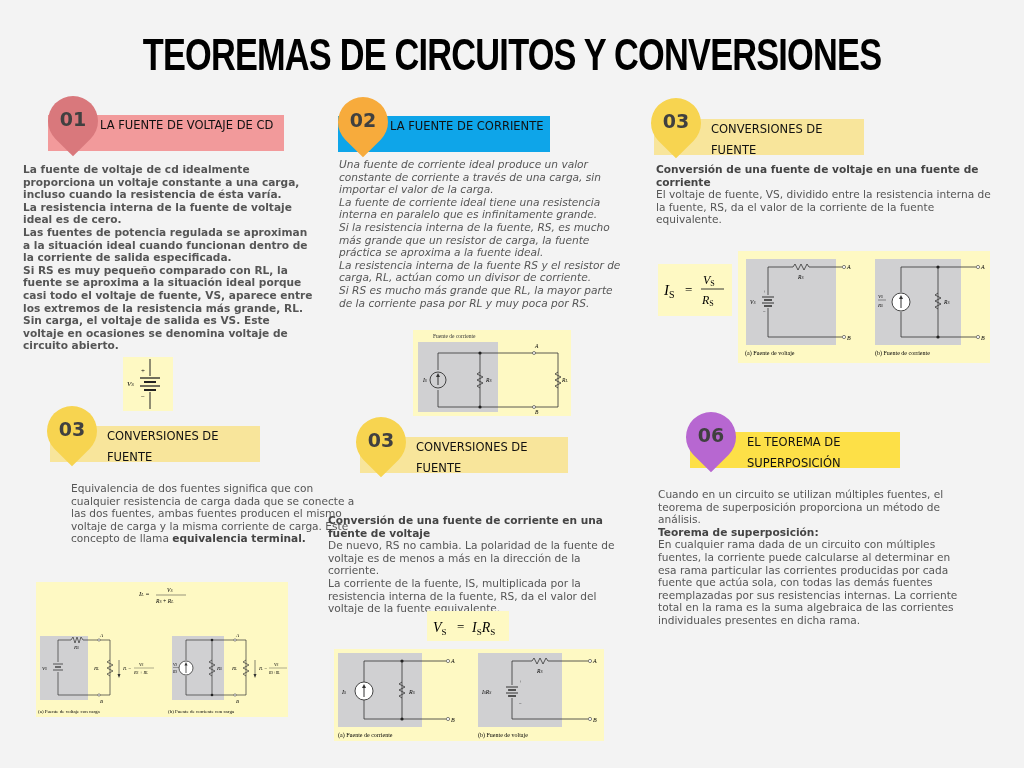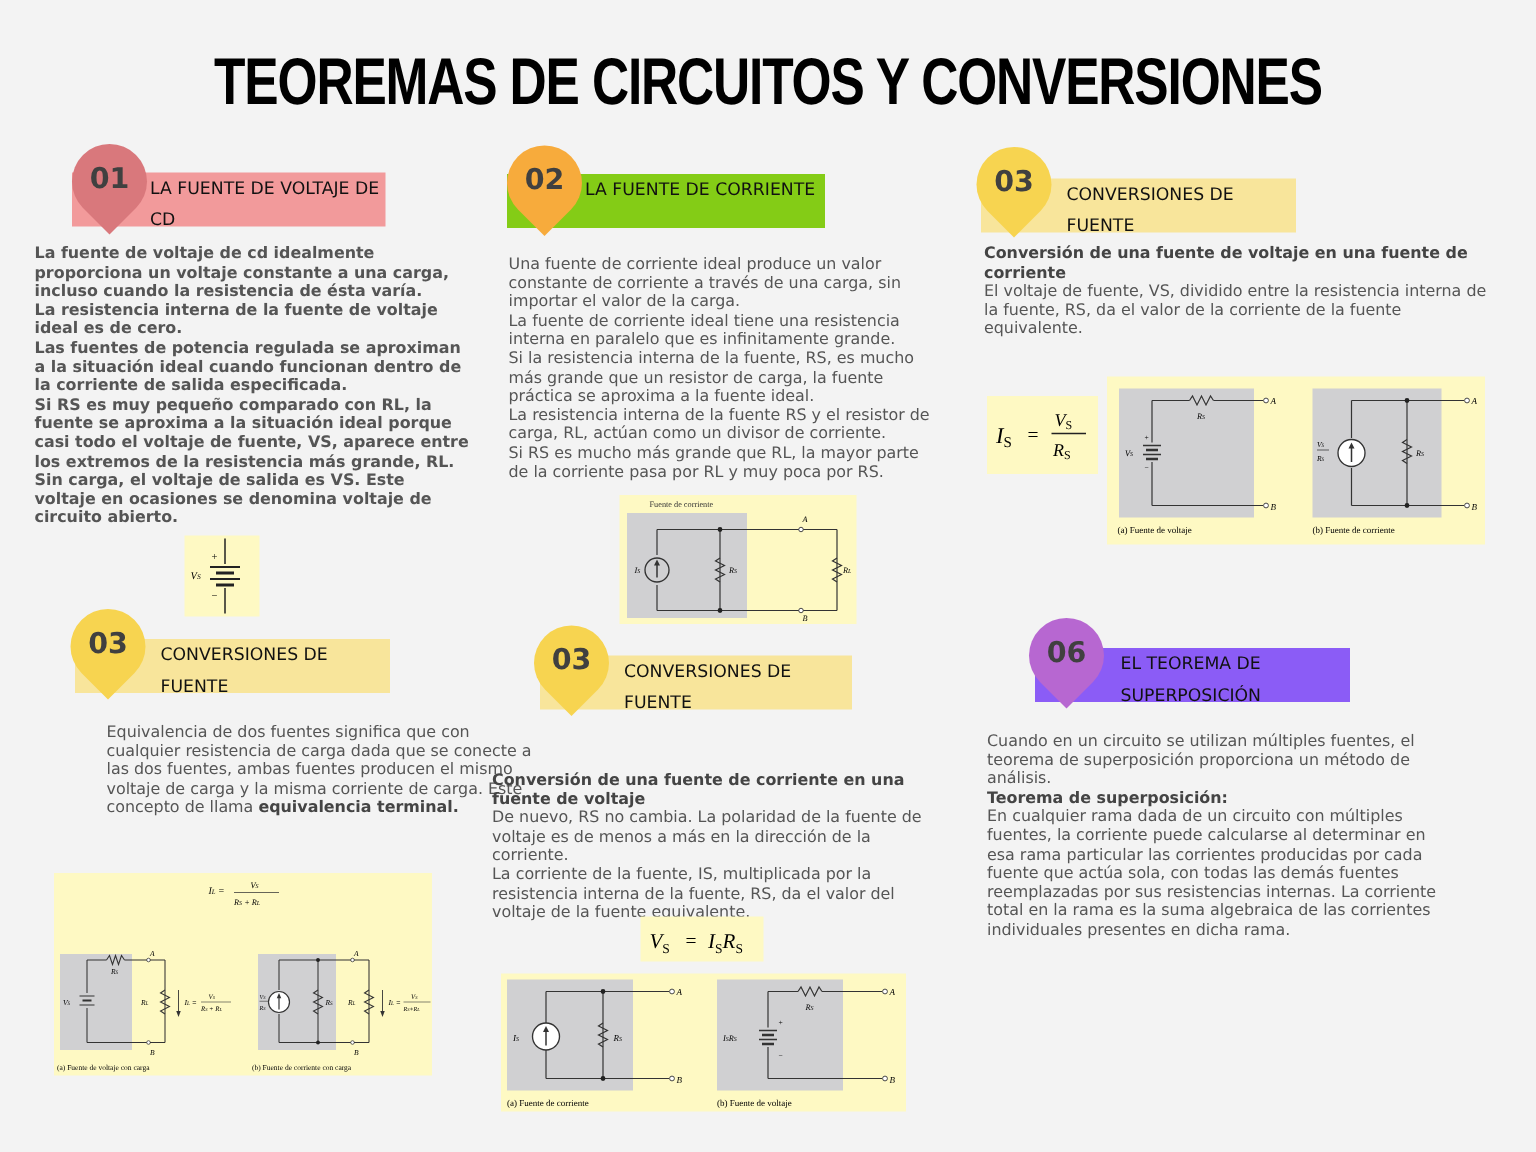--- a/index.html
+++ b/index.html
@@ -36,21 +36,21 @@
   .body-text b { color: #444; }
   .figure { position: absolute; background: #fef9c3; }
   svg text { font-family: "Liberation Serif", serif; }
 </style>
 </head>
 <body>
 
 <div class="title">TEOREMAS DE CIRCUITOS Y CONVERSIONES</div>
 
 <div>
-  <div class="banner" style="left:48px;top:115px;width:209px;background:#f29a9b;">
+  <div class="banner" style="left:48px;top:115px;width:236px;background:#f29a9b;">
     <span>LA FUENTE DE VOLTAJE DE CD</span>
   </div>
   <div class="pin" style="left:48px;top:96px;background:#d9787c;"></div>
   <div class="pin-num" style="left:48px;top:94px;">01</div>
   <div class="body-text" style="left:23px;top:163px;width:290px;font-weight:bold;">
     <p>La fuente de voltaje de cd idealmente proporciona un voltaje constante a una carga, incluso cuando la resistencia de ésta varía.</p>
     <p>La resistencia interna de la fuente de voltaje ideal es de cero.</p>
     <p>Las fuentes de potencia regulada se aproximan a la situación ideal cuando funcionan dentro de la corriente de salida especificada.</p>
     <p>Si RS es muy pequeño comparado con RL, la fuente se aproxima a la situación ideal porque casi todo el voltaje de fuente, VS, aparece entre los extremos de la resistencia más grande, RL.</p>
     <p>Sin carga, el voltaje de salida es VS. Este voltaje en ocasiones se denomina voltaje de circuito abierto.</p>
@@ -64,26 +64,26 @@
       <line x1="21" y1="33" x2="33" y2="33" stroke="#222" stroke-width="2"></line>
       <line x1="27" y1="35" x2="27" y2="52" stroke="#222" stroke-width="1"></line>
       <text x="18" y="16" font-size="7">+</text>
       <text x="18" y="42" font-size="7">−</text>
       <text x="4" y="29" font-size="7" font-style="italic">V<tspan font-size="5">S</tspan></text>
     </svg>
   </div>
 </div>
 
 <div>
-  <div class="banner" style="left:338px;top:116px;width:212px;background:#84cc16;">
+  <div class="banner" style="left:338px;top:116px;width:212px;background:#0ea5e9;">
     <span>LA FUENTE DE CORRIENTE</span>
   </div>
   <div class="pin" style="left:338px;top:97px;background:#f7ab3c;"></div>
   <div class="pin-num" style="left:338px;top:95px;">02</div>
-  <div class="body-text" style="left:339px;top:170px;width:290px;">
+  <div class="body-text" style="left:339px;top:158px;width:290px;font-style:italic;">
     <p>Una fuente de corriente ideal produce un valor constante de corriente a través de una carga, sin importar el valor de la carga.</p>
     <p>La fuente de corriente ideal tiene una resistencia interna en paralelo que es infinitamente grande.</p>
     <p>Si la resistencia interna de la fuente, RS, es mucho más grande que un resistor de carga, la fuente práctica se aproxima a la fuente ideal.</p>
     <p>La resistencia interna de la fuente RS y el resistor de carga, RL, actúan como un divisor de corriente.</p>
     <p>Si RS es mucho más grande que RL, la mayor parte de la corriente pasa por RL y muy poca por RS.</p>
   </div>
   <div class="figure" style="left:413px;top:330px;width:158px;height:86px;">
     <svg width="158" height="86" viewBox="0 0 158 86">
       <text x="20" y="8" font-size="5.5" fill="#333">Fuente de corriente</text>
       <rect x="5" y="12" width="80" height="70" fill="#d0d0d2"></rect>
@@ -319,21 +319,21 @@
       <text x="148" y="45" font-size="5.5" font-style="italic">I<tspan font-size="4">S</tspan>R<tspan font-size="4">S</tspan></text>
       <text x="203" y="24" font-size="5.5" font-style="italic">R<tspan font-size="4">S</tspan></text>
       <text x="259" y="14" font-size="6" font-style="italic">A</text>
       <text x="259" y="73" font-size="6" font-style="italic">B</text>
       <text x="144" y="88" font-size="6">(b) Fuente de voltaje</text>
     </svg>
   </div>
 </div>
 
 <div>
-  <div class="banner" style="left:690px;top:432px;width:210px;background:#8b5cf6;padding-left:57px;">
+  <div class="banner" style="left:690px;top:432px;width:210px;background:#fde047;padding-left:57px;">
     <span>EL TEOREMA DE SUPERPOSICIÓN</span>
   </div>
   <div class="pin" style="left:686px;top:412px;background:#b767d1;"></div>
   <div class="pin-num" style="left:686px;top:410px;">06</div>
   <div class="body-text" style="left:658px;top:488px;width:310px;">
     <p>Cuando en un circuito se utilizan múltiples fuentes, el teorema de superposición proporciona un método de análisis.</p>
     <p><b>Teorema de superposición:</b></p>
     <p>En cualquier rama dada de un circuito con múltiples fuentes, la corriente puede calcularse al determinar en esa rama particular las corrientes producidas por cada fuente que actúa sola, con todas las demás fuentes reemplazadas por sus resistencias internas. La corriente total en la rama es la suma algebraica de las corrientes individuales presentes en dicha rama.</p>
   </div>
 </div>

